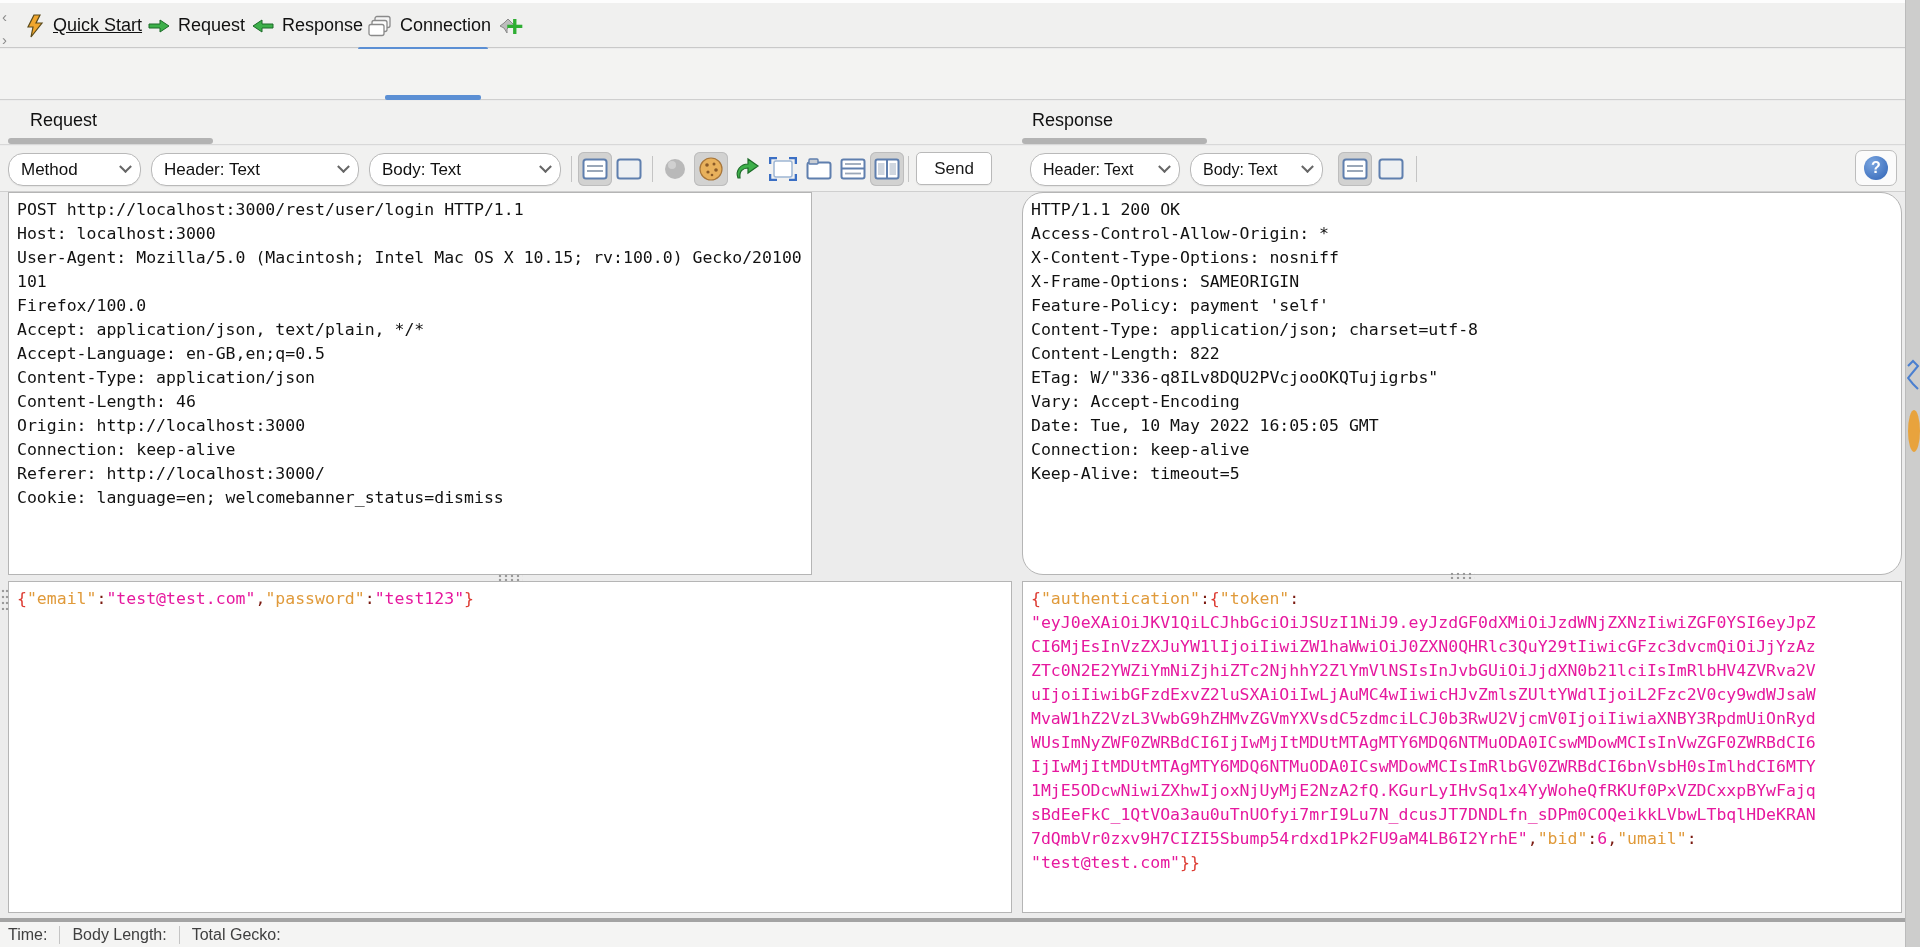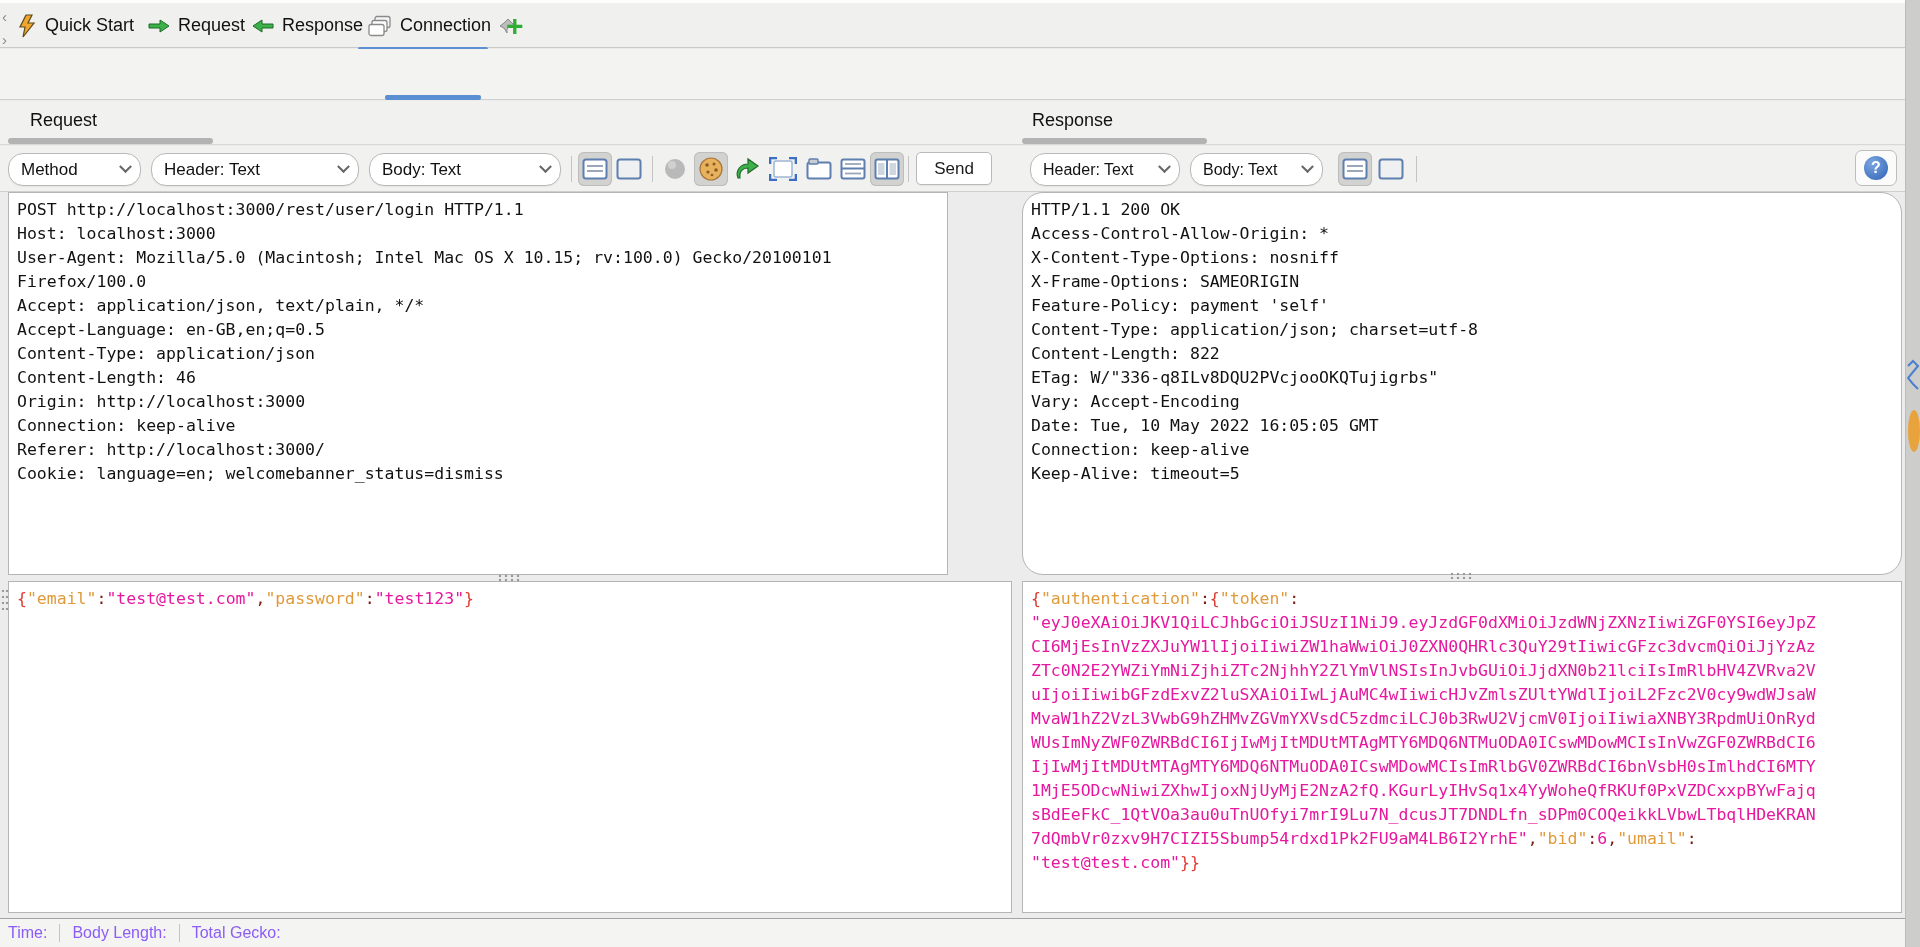--- a/index.html
+++ b/index.html
@@ -4,21 +4,21 @@
 <style>
   * { margin:0; padding:0; box-sizing:border-box; }
   html,body { width:1920px; height:947px; overflow:hidden; }
   body { font-family:"Liberation Sans", sans-serif; background:#ececec; color:#1a1a1a; position:relative; }
 
   
   .row1 { position:absolute; left:0; top:0; width:1920px; height:48px; background:#f0f0ef; border-top:3px solid #fdfdfd; border-bottom:1px solid #c9c9c9; }
   .row2 { position:absolute; left:0; top:49px; width:1920px; height:51px; background:#f3f3f2; border-bottom:1px solid #cfcfcf; }
   .row3 { position:absolute; left:0; top:101px; width:1920px; height:44px; background:#f1f1f0; border-bottom:1px solid #d8d8d8; }
   .row4 { position:absolute; left:0; top:146px; width:1920px; height:46px; background:#f1f1f0; border-bottom:1px solid #cfcfcf; }
-  .statusbar { position:absolute; left:0; top:918px; width:1920px; height:29px; background:#f4f4f3; border-top:1px solid #a3a3a3; display:flex; align-items:center; font-size:16px; color:#8b5cf6; }
+  .statusbar { position:absolute; left:0; top:918px; width:1920px; height:29px; background:#f4f4f3; border-top:4px solid #a3a3a3; display:flex; align-items:center; font-size:16px; color:#404040; }
 
   
   .navcol { position:absolute; left:2px; top:6px; width:16px; height:38px; display:flex; flex-direction:column; justify-content:space-between; color:#8a8a8a; font-size:15px; line-height:1; }
   .navcol span { cursor:default; }
   .apptab { position:absolute; top:0; height:45px; display:flex; align-items:center; gap:8px; font-size:18px; font-weight:500; color:#111; }
   .apptab .lbl { white-space:nowrap; }
   .active-bar-1 { position:absolute; left:358px; top:44px; width:130px; height:5px; background:#5b8fd4; border-radius:2px; }
   .plus { color:#2fae33; font-size:30px; font-weight:700; line-height:1; }
 
   
@@ -36,21 +36,21 @@
   .chev { width:9px; height:9px; border-right:2px solid #666; border-bottom:2px solid #666; transform:rotate(45deg) translate(-2px,-2px); flex:0 0 auto; margin-left:10px; }
   .tbtn { position:absolute; top:152px; width:34px; height:34px; display:flex; align-items:center; justify-content:center; border-radius:6px; }
   .tbtn.pressed { background:#d2d2d1; box-shadow:inset 0 0 0 1px #bdbdbd; }
   .tsep { position:absolute; top:156px; width:1px; height:26px; background:#c4c4c4; }
   .sendbtn { position:absolute; top:152px; height:33px; background:#fff; border:1px solid #b9b9b9; border-radius:5px; font-size:17px; display:flex; align-items:center; justify-content:center; box-shadow:0 1px 1px rgba(0,0,0,.05); }
   .helpbtn { position:absolute; left:1855px; top:150px; width:42px; height:36px; background:#fbfbfb; border:1px solid #bdbdbd; border-radius:7px; display:flex; align-items:center; justify-content:center; }
   .helpcirc { width:24px; height:24px; border-radius:50%; background:radial-gradient(circle at 35% 30%, #7aa6e0, #2f62b5); color:#fff; font-size:16px; font-weight:700; display:flex; align-items:center; justify-content:center; }
 
   
   .codebox { position:absolute; background:#fff; border:1px solid #b5b5b5; font-family:"DejaVu Sans Mono", monospace; font-size:16.5px; line-height:24px; padding:5px 8px; white-space:pre-wrap; word-break:break-all; overflow:hidden; color:#111; }
-  .req-headers { left:8px;  top:192px; width:940px; height:383px; }
+  .req-headers { left:8px;  top:192px; width:804px; height:383px; }
   .res-headers { left:1022px; top:192px; width:880px; height:383px;border-radius:21px; }
   .req-body    { left:8px;  top:581px; width:1004px; height:332px; }
   .res-body    { left:1022px; top:581px; width:880px; height:332px; }
   .code-line { min-height:24px; }
   .k { color:#e09a3a; }  
   .s { color:#e6189e; }  
   .p { color:#dd3b32; }  
   .d { color:#7a1a10; }  
 
   
@@ -68,21 +68,21 @@
 </style>
 </head>
 <body>
 
 <div class="row1">
   <div class="navcol">
     <span>‹</span>
     <span>›</span>
   </div>
 
-  <div class="apptab" style="left:17px;">
+  <div class="apptab" style="left:25px;text-decoration:underline;">
     <span class="icon">
       <svg width="20" height="24" viewBox="0 0 20 24">
           <path d="M9 1 L3 13 L8 13 L6 23 L17 9 L11 9 L15 1 Z" fill="#f0a62e" stroke="#5a4a1a" stroke-width="1.2"></path>
         </svg>
     </span>
     <span class="lbl">Quick Start</span>
   </div>
 
   <div class="apptab" style="left:148px;">
     <span class="icon">

